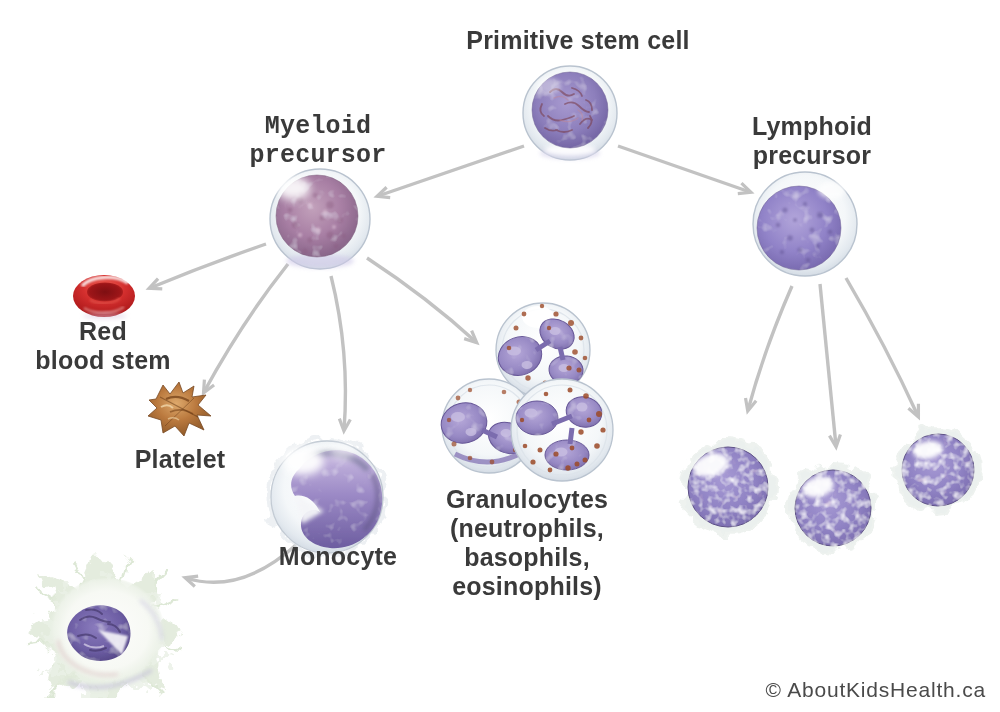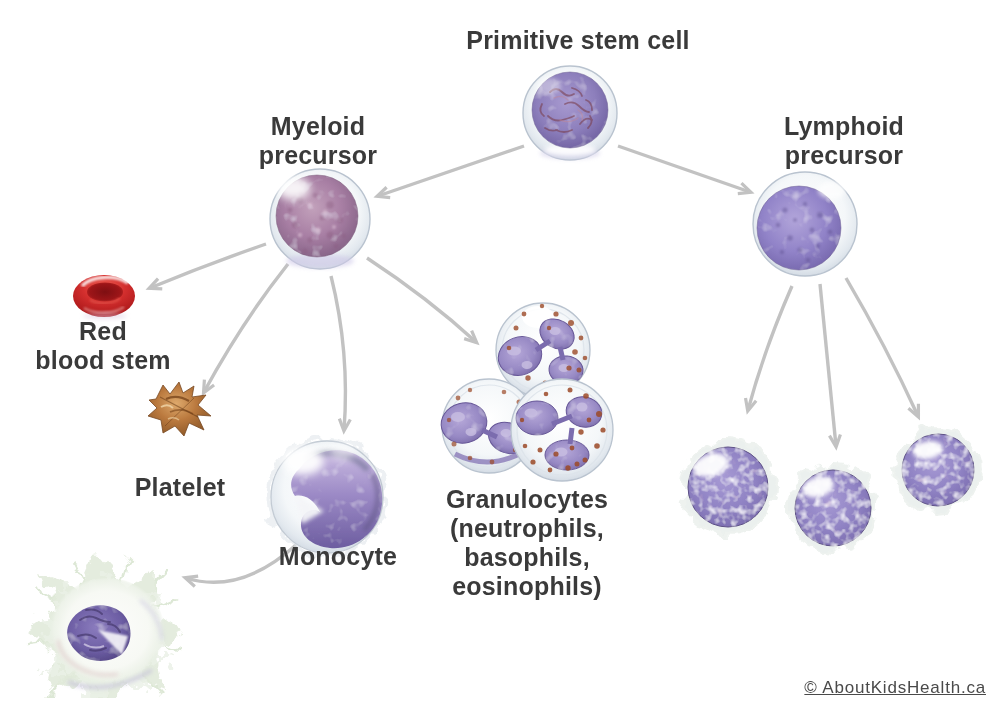--- a/index.html
+++ b/index.html
@@ -1,21 +1,21 @@
 <!DOCTYPE html>
 <html><head>
 <meta charset="utf-8">
 <style>
   html,body{margin:0;padding:0;}
   #stage{position:relative;width:1000px;height:698px;background:#ffffff;overflow:hidden;
          font-family:"Liberation Sans",sans-serif;}
   #art{position:absolute;left:0;top:0;}
   .label{position:absolute;transform:translateX(-50%);text-align:center;width:max-content;
          font-weight:700;font-size:25px;line-height:29px;color:#3a3a3a;white-space:pre-line;letter-spacing:0.2px;}
-  .attribution{position:absolute;right:14px;top:678px;font-weight:400;font-size:17px;
+  .attribution{position:absolute;right:14px;top:678px;font-weight:400;font-size:21px;
          color:#4a4a4a;letter-spacing:0.8px;text-decoration:underline;}
 </style>
 </head>
 <body>
 
 <div id="stage">
 <svg id="art" width="1000" height="712" viewBox="0 0 1000 712">
   <defs>
     <radialGradient id="shellG" cx="0.5" cy="0.42" r="0.62">
       <stop offset="0" stop-color="#ffffff"></stop>
@@ -382,26 +382,26 @@
   <g>
     <circle cx="938" cy="470" r="43" fill="#e3ebe6" opacity="0.6" filter="url(#rough)"></circle>
     <circle cx="938" cy="470" r="40" fill="#eaf0ee" opacity="0.75" filter="url(#rough)"></circle>
     <circle cx="938" cy="470" r="36" fill="url(#nucLym)" stroke="#5d5086" stroke-width="1" filter="url(#mottleBig)"></circle>
     <circle cx="938" cy="470" r="32" fill="#000" filter="url(#pinkSpeck)" opacity="0.5"></circle>
     <ellipse cx="928" cy="450" rx="15" ry="9" transform="rotate(-10 928 450)" fill="#ffffff" opacity="0.95" filter="url(#blur2)"></ellipse>
   </g>
 </svg>
 
 <div class="label" style="left:578px;top:26px;">Primitive stem cell</div>
-<div class="label" style="left:318px;top:112px;">Myeloid
+<div class="label" style="left:318px;top:112px;font-family:Liberation Mono, monospace;">Myeloid
 precursor</div>
-<div class="label" style="left:812px;top:112px;margin-left:32px;">Lymphoid
+<div class="label" style="left:812px;top:112px;">Lymphoid
 precursor</div>
 <div class="label" style="left:103px;top:317px;">Red
 blood stem</div>
-<div class="label" style="left:180px;top:445px;margin-top:28px;">Platelet</div>
+<div class="label" style="left:180px;top:445px;">Platelet</div>
 <div class="label" style="left:527px;top:485px;">Granulocytes
 (neutrophils,
 basophils,
 eosinophils)</div>
 <div class="label" style="left:338px;top:542px;">Monocyte</div>
 <div class="attribution">© AboutKidsHealth.ca</div>
 </div>
 
 </body></html>

